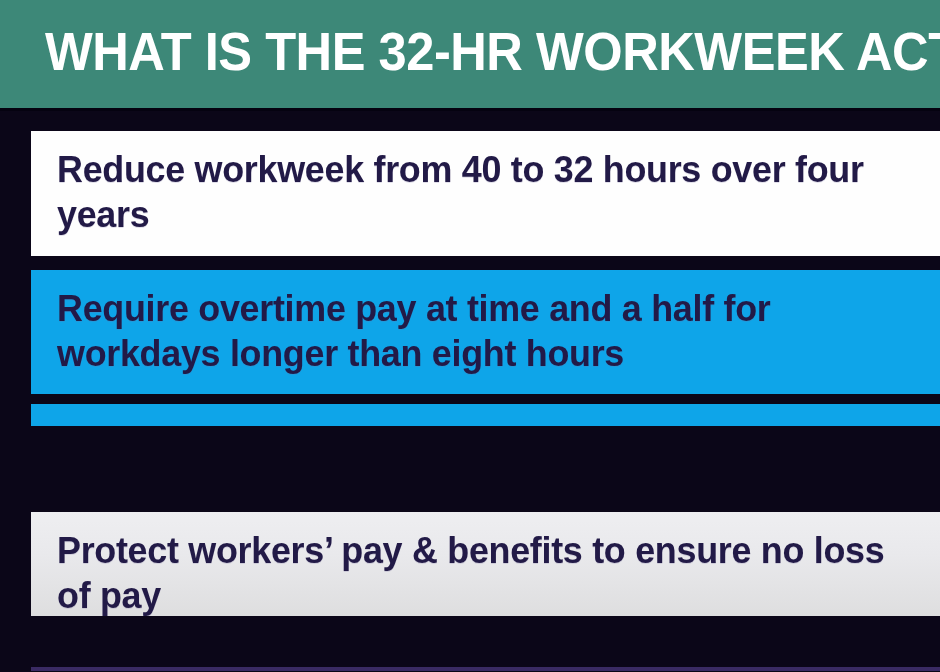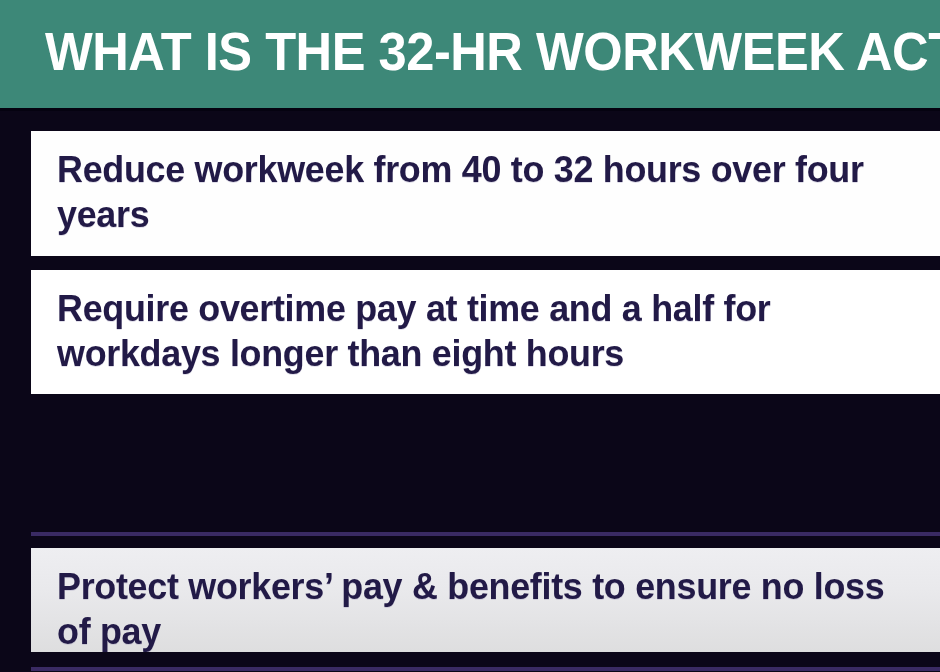--- a/index.html
+++ b/index.html
@@ -82,30 +82,30 @@
     text-shadow: 0 1px 0 rgba(120,110,160,0.22);
   }
 
   #box-1 {
     top: 131px;
     height: 125px;
     background: #fefefe;
   }
   #box-2 {
     top: 270px;
-    height: 124px;
-    background: #ffffff;
+    height: 156px;
+    background: #0ea5e9;
   }
   #box-3 {
     top: 404px;
     height: 128px;
     background: linear-gradient(180deg, #fdfdfd 0%, #fbfbfc 55%, #f3f3f5 100%);
   }
   #box-4 {
-    top: 548px;
+    top: 512px;
     height: 104px;
     background: linear-gradient(180deg, #eeeef1 0%, #e9e9ec 40%, #dededf 100%);
   }
 
   
   .box-rule {
     position: absolute;
     left: 31px;
     width: 909px;
     height: 4px;

